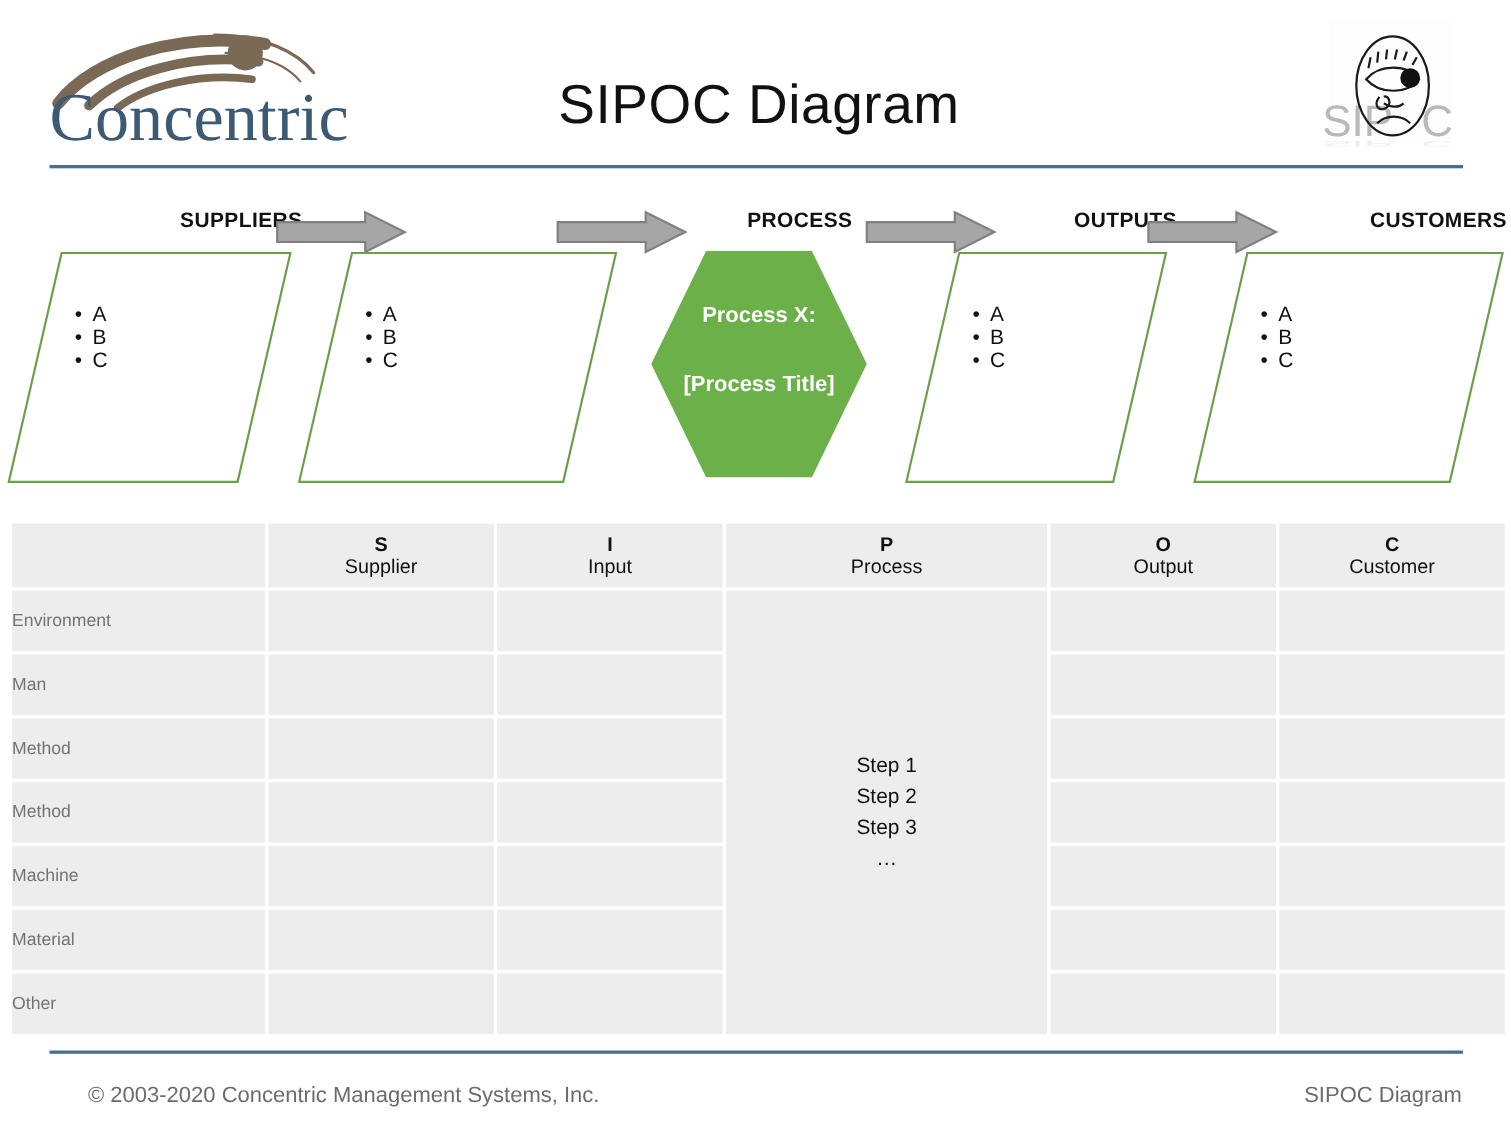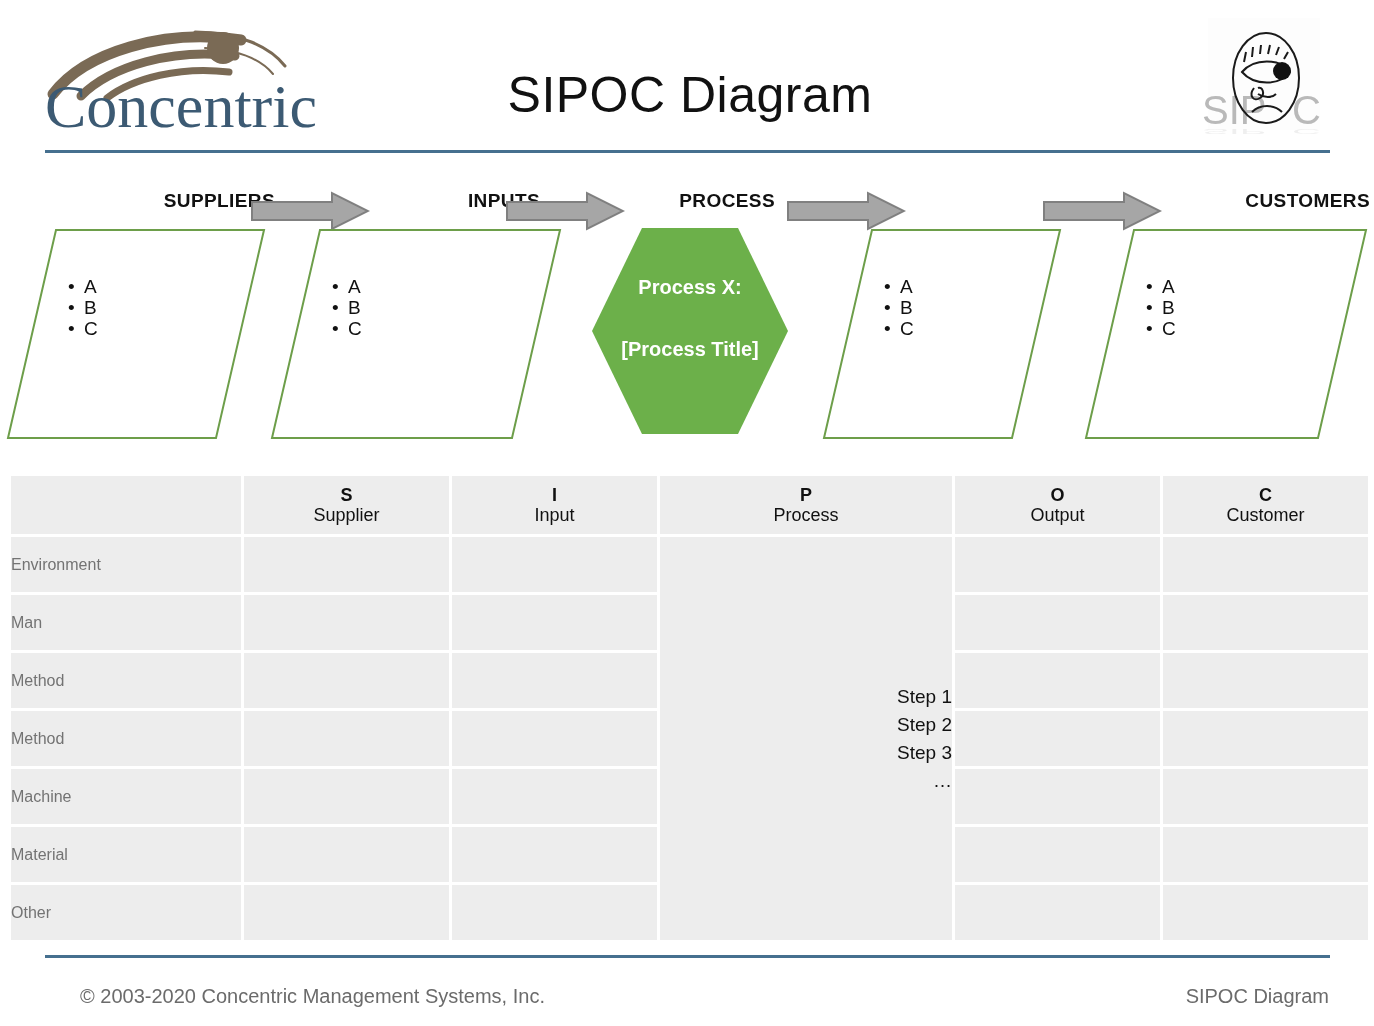--- a/index.html
+++ b/index.html
@@ -134,21 +134,21 @@
     color: #111111;
   }
   td.row-label {
     font-size: 16px;
     color: #737373;
     padding-left: 9px;
     height: 55px;
   }
   td.cell-empty { height: 55px; }
   td.process-cell {
-    text-align: right;
+    text-align: center;
     font-size: 19px;
     line-height: 28px;
     color: #111111;
     vertical-align: middle;
     margin-top: 35px;
   }
   td.process-cell .step { display: block; }
 
   
   #footer-rule {
@@ -213,22 +213,22 @@
       </g>
     </svg>
   </div>
 
   <div id="header-rule"></div>
 </div>
 
 <div id="flow">
 
   <div class="flow-label" style="left:60px; width:215px;">SUPPLIERS</div>
-  <div class="flow-label" style="left:330px; width:210px;">INPUTS</div>
   <div class="flow-label" style="left:595px; width:180px;">PROCESS</div>
+  <div class="flow-label" style="left:860px; width:210px;">OUTPUTS</div>
   <div class="flow-label" style="left:1150px; width:220px;">CUSTOMERS</div>
 
   <div class="flow-arrow" style="left:250px;">
     <svg width="120" height="42" viewBox="0 0 120 42">
       <polygon points="2,12 82,12 82,3 118,21 82,39 82,30 2,30" fill="#a6a6a6" stroke="#808080" stroke-width="2"></polygon>
     </svg>
   </div>
   <div class="flow-arrow" style="left:505px;">
     <svg width="120" height="42" viewBox="0 0 120 42">
       <polygon points="2,12 82,12 82,3 118,21 82,39 82,30 2,30" fill="#a6a6a6" stroke="#808080" stroke-width="2"></polygon>

